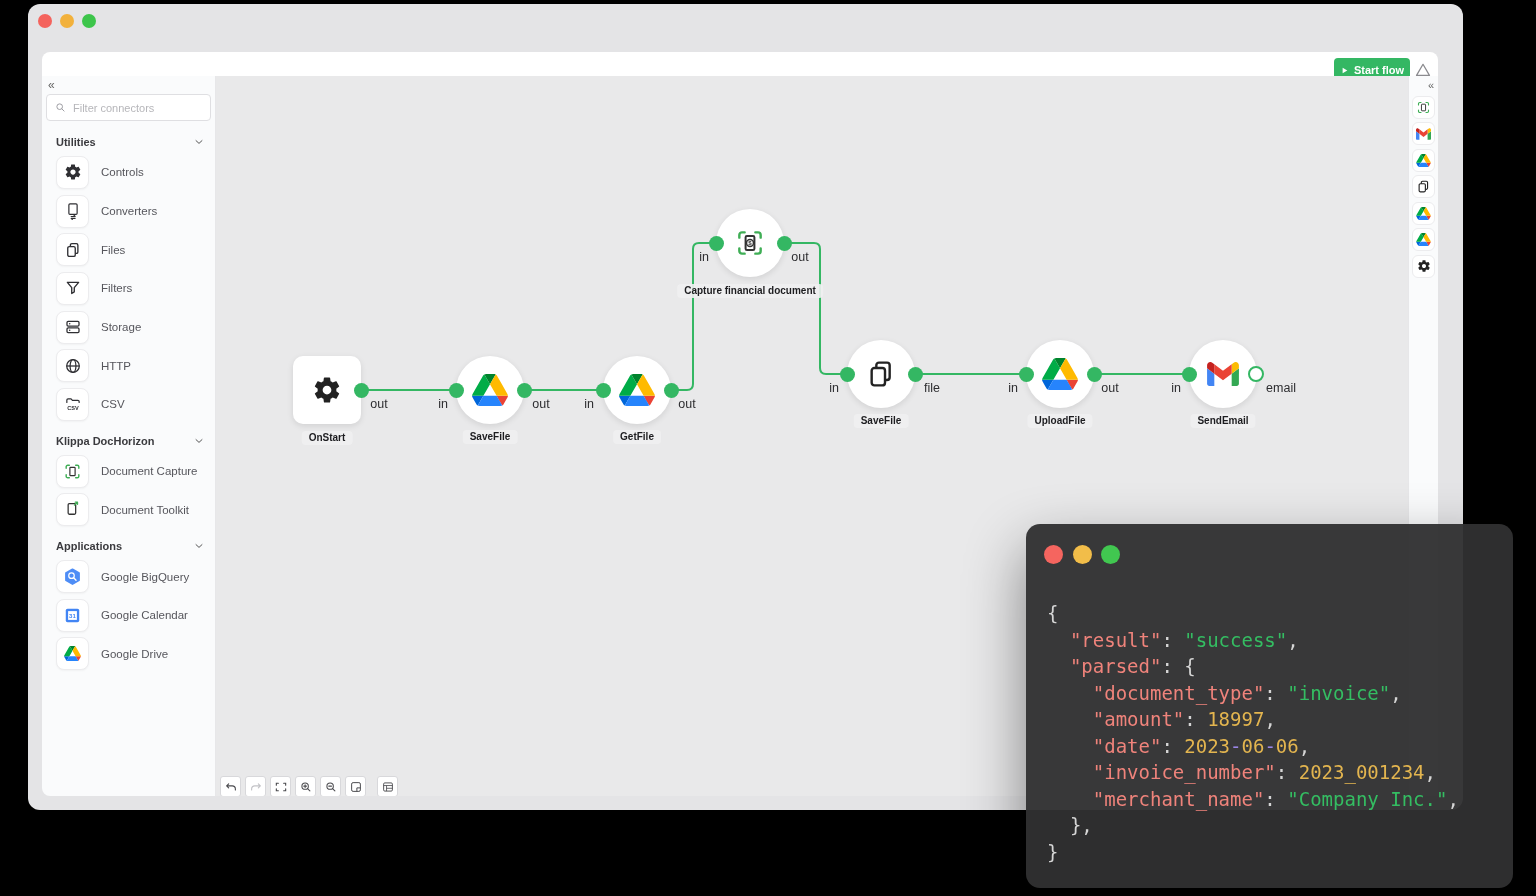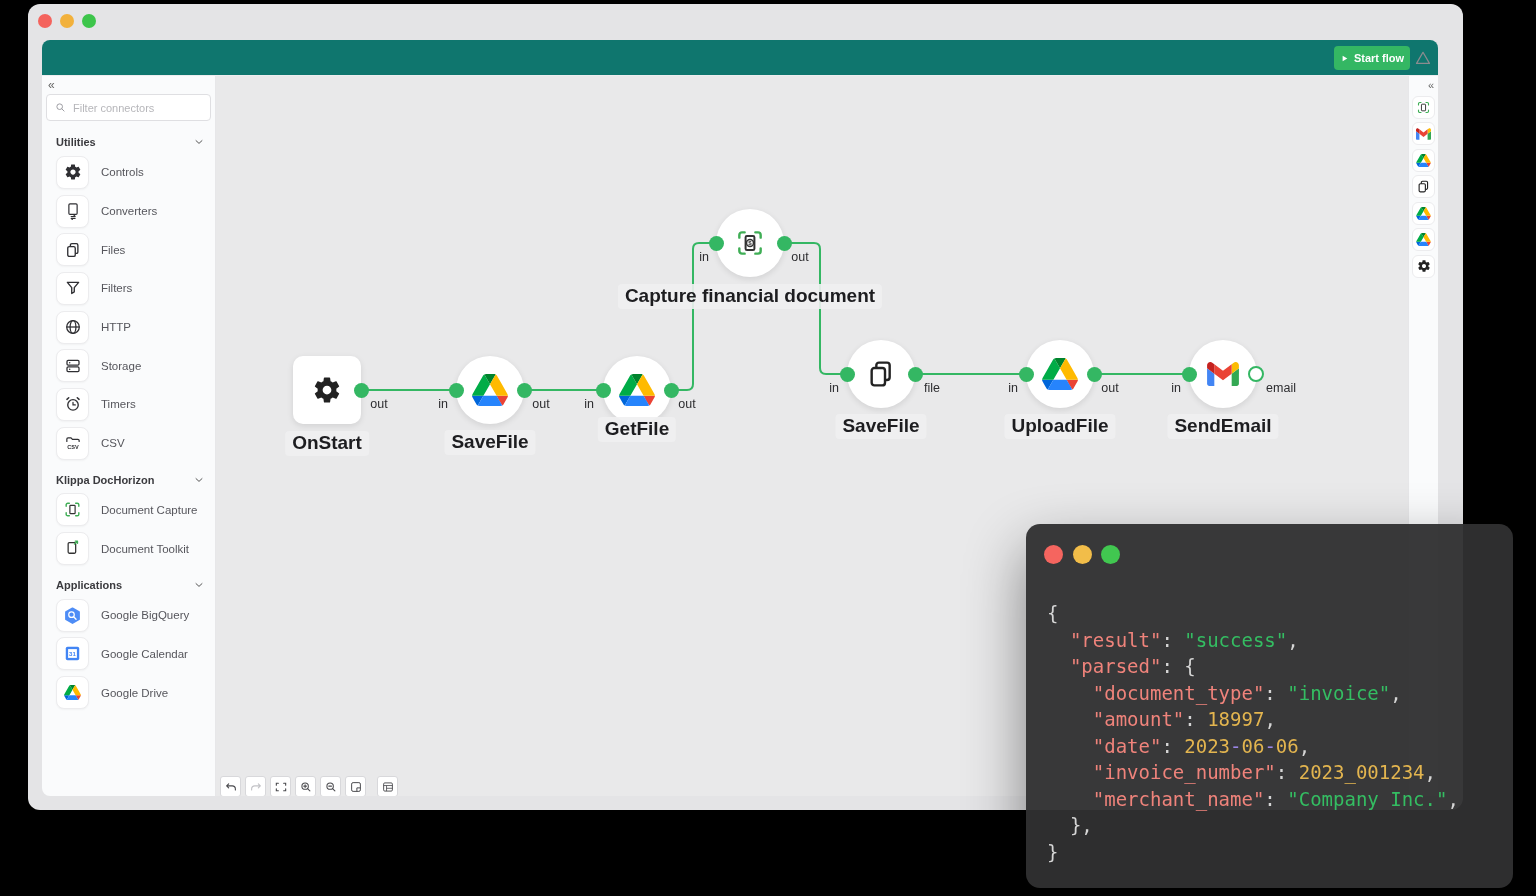--- a/index.html
+++ b/index.html
@@ -5,22 +5,22 @@
   * { margin:0; padding:0; box-sizing:border-box; }
   html,body { width:1536px; height:896px; background:#000; overflow:hidden;
     font-family:"Liberation Sans", sans-serif; }
   :root { --green:#2eb463; --ink:#2b2b2b; }
 
   
   .app-window { position:absolute; left:28px; top:4px; width:1435px; height:806px;
     background:#e4e4e6; border-radius:12px; box-shadow:0 12px 40px rgba(0,0,0,.5); }
   .tl-dot { position:absolute; top:10px; width:14px; height:14px; border-radius:50%; }
 
-  .toolbar { position:absolute; left:14px; top:36px; width:1396px; height:36px;
-    background:#0f766e; border-radius:8px 8px 0 0; border-bottom:1px solid #ededef; }
+  .toolbar { position:absolute; left:14px; top:48px; width:1396px; height:36px;
+    background:#ffffff; border-radius:8px 8px 0 0; border-bottom:1px solid #ededef; }
   .start-btn { position:absolute; left:1292px; top:6px; width:76px; height:24px;
     background:var(--green); border:none; border-radius:4px; color:#fff;
     font-size:11px; font-weight:bold; display:flex; align-items:center; justify-content:center; gap:5px; cursor:pointer; }
   .warn { position:absolute; left:1372px; top:9px; width:18px; height:18px; color:#8b8b8f; }
 
   
   .sidebar { position:absolute; left:14px; top:72px; width:174px; height:720px;
     background:#fafbfc; border-right:1px solid #e7e7e9; overflow:hidden; border-radius:0 0 0 8px;}
   .collapse { font-size:12px; color:#666; padding:2px 0 0 6px; height:16px; line-height:14px; cursor:pointer;}
   .searchbox { margin:2px 4px 10px 4px; height:27px; background:#fff; border:1px solid #dfdfe2;
@@ -41,21 +41,21 @@
   .canvas { position:absolute; left:188px; top:72px; width:1192px; height:720px; background:#e9e9ea; overflow:hidden;}
   .edges { position:absolute; left:0; top:0; pointer-events:none;}
   .edges path { stroke:var(--green); stroke-width:2; fill:none; }
   .node { position:absolute; width:68px; height:68px; background:#fff;
     box-shadow:0 2px 6px rgba(0,0,0,.10); display:flex; align-items:center; justify-content:center; cursor:pointer;}
   .node.circle { border-radius:50%; }
   .node.square { border-radius:10px; }
   .dot { position:absolute; width:15px; height:15px; border-radius:50%; background:var(--green); cursor:crosshair;}
   .dot.hollow { background:#fff; border:2.5px solid var(--green); width:16px; height:16px;}
   .plabel { position:absolute; transform:translate(-50%,-50%); font-size:12.5px; color:#2d2d30; white-space:nowrap;}
-  .nlabel { position:absolute; transform:translateX(-50%); font-size:19px; font-weight:bold; color:#1d1d20;
+  .nlabel { position:absolute; transform:translateX(-50%); font-size:10px; font-weight:bold; color:#1d1d20;
     background:rgba(240,240,241,.9); padding:1px 7px 2px; border-radius:4px; white-space:nowrap;}
 
   .canvas-tools { position:absolute; left:4px; top:700px; display:flex; gap:4px; align-items:center;}
   .ctool { width:21px; height:21px; background:#fff; border:1px solid #d8d8db; border-radius:3px;
     display:flex; align-items:center; justify-content:center; color:#4a4a4e; cursor:pointer;}
   .ctool.dim { color:#c2c2c6; }
   .ctool.last { margin-left:7px; }
 
   
   .rail { position:absolute; left:1380px; top:72px; width:30px; height:720px;
@@ -264,40 +264,32 @@
       <span class="tile">
           <svg width="18" height="18">
             <use href="#sym-funnel"></use>
           </svg>
         </span>
       <span class="lbl">Filters</span>
       </div>
     <div class="conn-row">
       <span class="tile">
           <svg width="18" height="18">
+            <use href="#sym-server"></use>
+          </svg>
+        </span>
+      <span class="lbl">Storage</span>
+      </div>
+    <div class="conn-row">
+      <span class="tile">
+          <svg width="18" height="18">
             <use href="#sym-globe"></use>
           </svg>
         </span>
       <span class="lbl">HTTP</span>
-      </div>
-    <div class="conn-row">
-      <span class="tile">
-          <svg width="18" height="18">
-            <use href="#sym-server"></use>
-          </svg>
-        </span>
-      <span class="lbl">Storage</span>
-      </div>
-    <div class="conn-row">
-      <span class="tile">
-          <svg width="18" height="18">
-            <use href="#sym-alarm-clock"></use>
-          </svg>
-        </span>
-      <span class="lbl">Timers</span>
       </div>
     <div class="conn-row">
       <span class="tile">
           <svg width="18" height="18">
             <use href="#sym-csv-folder"></use>
           </svg>
         </span>
       <span class="lbl">CSV</span>
       </div>
 
@@ -425,21 +417,21 @@
     <span class="plabel" style="left:584px;top:181px">out</span>
     <span class="plabel" style="left:618px;top:312px">in</span>
     <span class="plabel" style="left:716px;top:312px">file</span>
     <span class="plabel" style="left:797px;top:312px">in</span>
     <span class="plabel" style="left:894px;top:312px">out</span>
     <span class="plabel" style="left:960px;top:312px">in</span>
     <span class="plabel" style="left:1065px;top:312px">email</span>
 
     <span class="nlabel" style="left:111px;top:355px">OnStart</span>
     <span class="nlabel" style="left:274px;top:354px">SaveFile</span>
-    <span class="nlabel" style="left:421px;top:341px">GetFile</span>
+    <span class="nlabel" style="left:421px;top:354px">GetFile</span>
     <span class="nlabel" style="left:534px;top:208px">Capture financial document</span>
     <span class="nlabel" style="left:665px;top:338px">SaveFile</span>
     <span class="nlabel" style="left:844px;top:338px">UploadFile</span>
     <span class="nlabel" style="left:1007px;top:338px">SendEmail</span>
 
     <div class="canvas-tools">
       <span class="ctool">
           <svg width="14" height="14">
             <use href="#sym-undo"></use>
           </svg>

